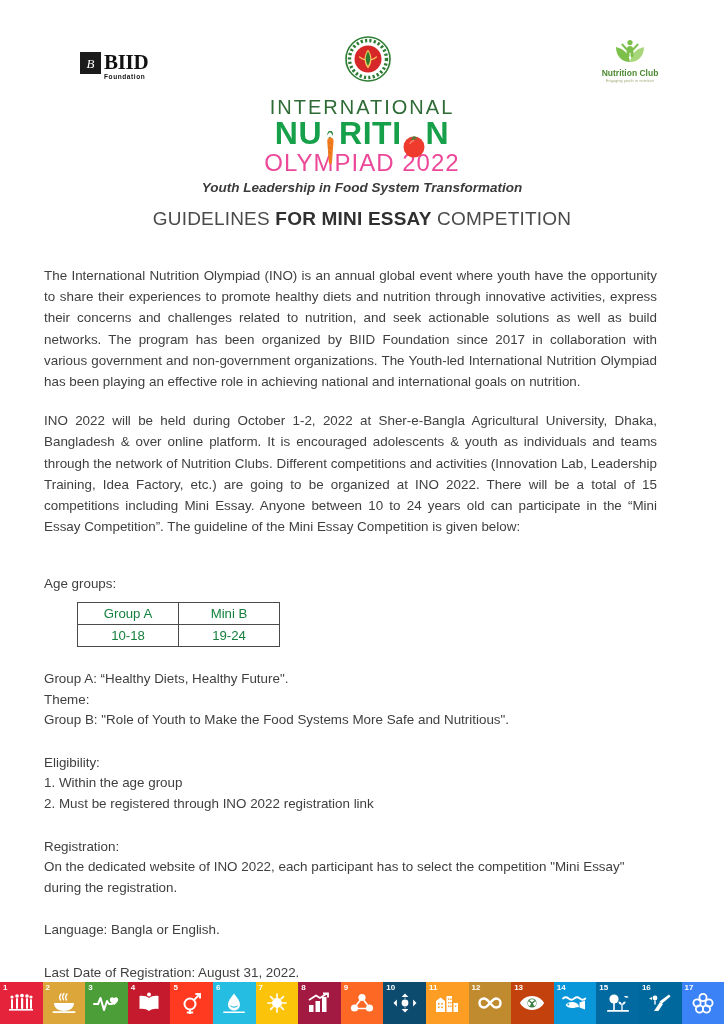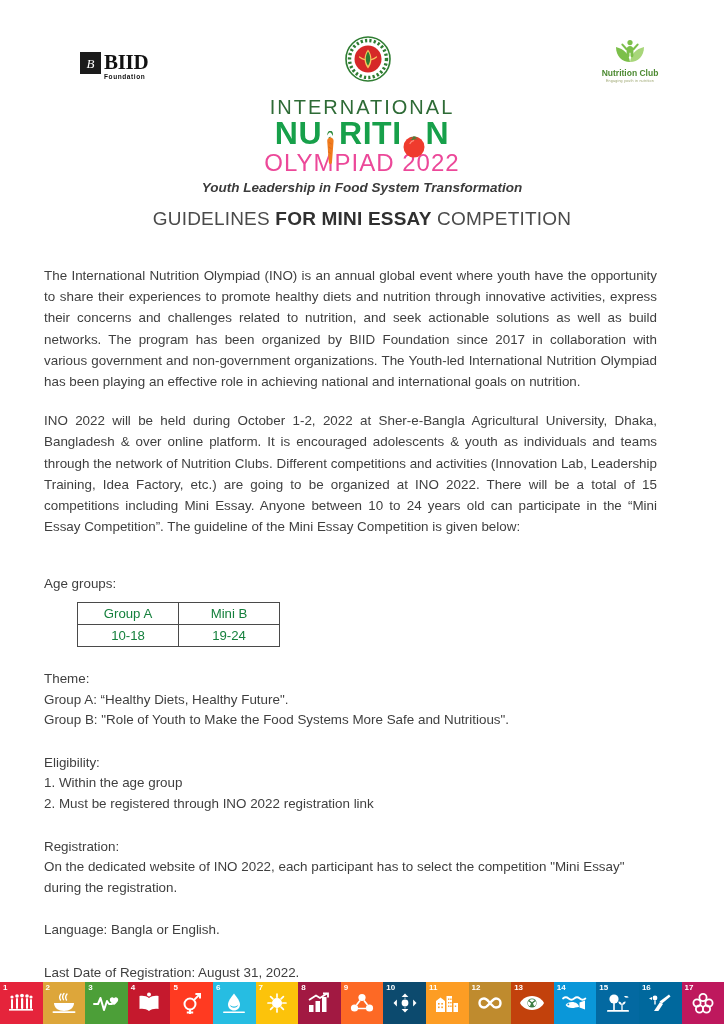--- a/index.html
+++ b/index.html
@@ -336,22 +336,22 @@
       </tr>
       <tr>
         <td>10-18</td>
         <td>19-24</td>
       </tr>
     </tbody>
       </table>
 
     <div class="spacer-lg"></div>
 
+    <div class="section">Group A: “Healthy Diets, Healthy Future".</div>
     <div class="section">Theme:</div>
-    <div class="section">Group A: “Healthy Diets, Healthy Future".</div>
     <div class="section">Group B: "Role of Youth to Make the Food Systems More Safe and Nutritious".</div>
 
     <div class="spacer-lg"></div>
 
     <div class="section">Eligibility:</div>
     <div class="section">1. Within the age group</div>
     <div class="section">2. Must be registered through INO 2022 registration link</div>
 
     <div class="spacer-lg"></div>
 
@@ -559,21 +559,21 @@
         <svg class="sdg-ico" viewBox="0 0 26 22">
           <g fill="#fff">
             <path d="M7 19l6-9 3 2-4.6 7z"></path>
             <path d="M12.5 9.5L22 2.5l1.5 2-8.5 7z"></path>
             <circle cx="8" cy="6" r="2.4"></circle>
             <path d="M8 8.4v4" stroke="#fff" stroke-width="1.4"></path>
             <path d="M5 5l-3 1.5 3 1.5z"></path>
           </g>
         </svg>
       </div>
-      <div class="sdg-tile" style="background: #be185d;">
+      <div class="sdg-tile" style="background: #3b82f6;">
         <span class="sdg-num">17</span>
         <svg class="sdg-ico" viewBox="0 0 26 22">
           <g fill="none" stroke="#fff" stroke-width="1.8">
             <circle cx="13" cy="5.5" r="3.6"></circle>
             <circle cx="7" cy="11" r="3.6"></circle>
             <circle cx="19" cy="11" r="3.6"></circle>
             <circle cx="9.5" cy="17" r="3.6"></circle>
             <circle cx="16.5" cy="17" r="3.6"></circle>
           </g>
         </svg>

